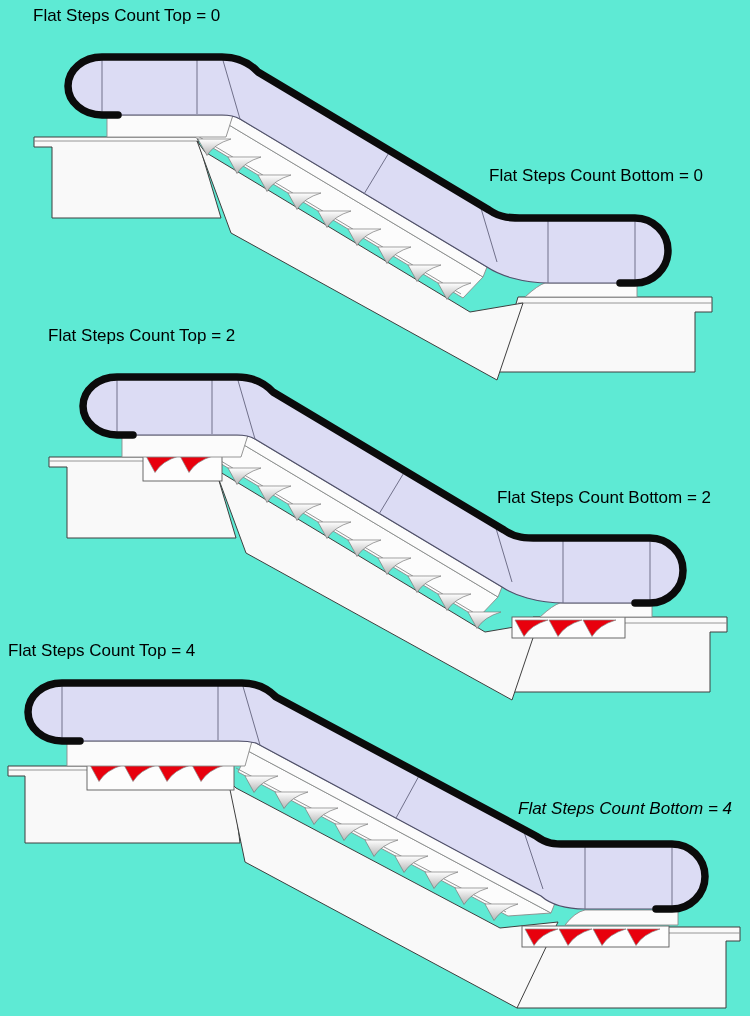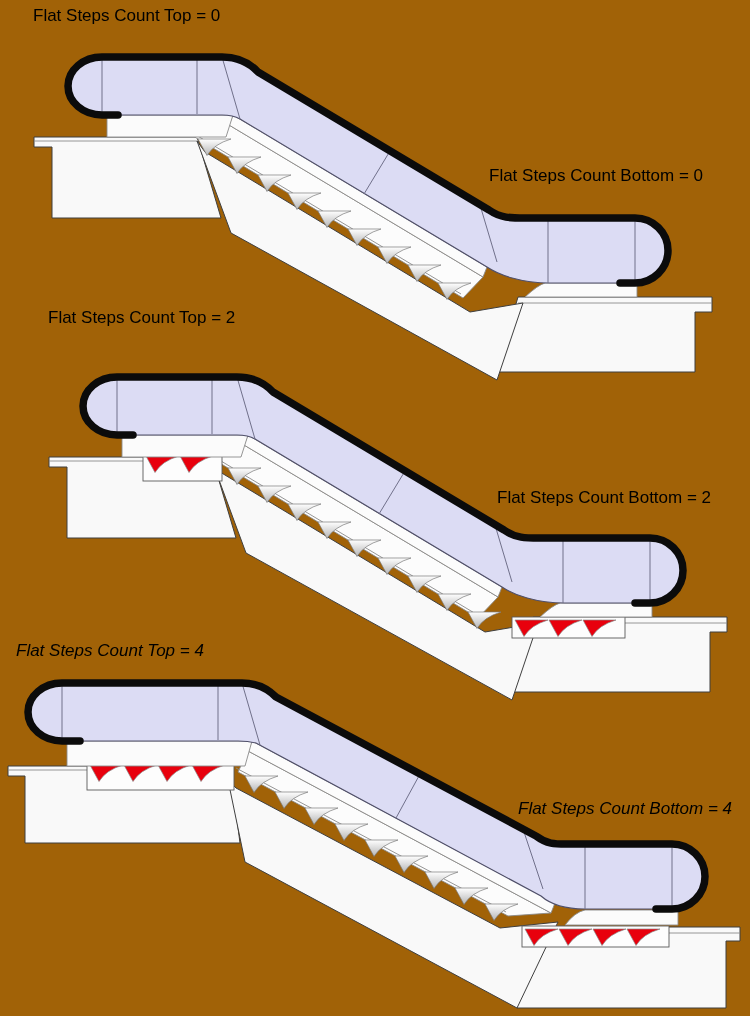--- a/index.html
+++ b/index.html
@@ -1,17 +1,17 @@
 <!DOCTYPE html>
 <html><head>
 <meta charset="utf-8">
 <style>
   html,body{margin:0;padding:0;background:#fff;}
   .canvas{
-    position:relative;width:750px;height:1016px;background:#a16207;
+    position:relative;width:750px;height:1016px;background:#5eead4;
     font-family:"Liberation Sans", sans-serif;overflow:hidden;
   }
   .fig-label{
     position:absolute;font-size:17px;line-height:19px;color:#000;
     white-space:nowrap;letter-spacing:0px;
   }
   svg{position:absolute;left:0;top:0;}
 </style>
 </head>
 <body>
@@ -130,18 +130,18 @@
         <line x1="523" y1="829" x2="543" y2="889" stroke="#70708a" stroke-width="1"></line>
         <line x1="585" y1="844" x2="585" y2="909" stroke="#70708a" stroke-width="1"></line>
         <line x1="672" y1="844" x2="672" y2="909" stroke="#70708a" stroke-width="1"></line>
         <path d="M80,741 H62 A34,29 0 0 1 62,683 L242,683 Q262,683 276,697 L536,836 C548,845 556,844 572,844 L672,844 A33,32.5 0 0 1 672,909 L656,909" fill="none" stroke="#0b0b0b" stroke-width="7.5" stroke-linecap="round" stroke-linejoin="round"></path>
       </g>
     </svg>
 
   <div class="fig-label" style="left:33px;top:6px;">Flat Steps Count Top = 0</div>
   <div class="fig-label" style="left:489px;top:166px;text-align:right;">Flat Steps Count Bottom = 0</div>
 
-  <div class="fig-label" style="left:48px;top:308px;">Flat Steps Count Top = 2</div>
+  <div class="fig-label" style="left:48px;top:326px;">Flat Steps Count Top = 2</div>
   <div class="fig-label" style="left:497px;top:488px;">Flat Steps Count Bottom = 2</div>
 
-  <div class="fig-label" style="left:16px;top:641px;font-style:italic;">Flat Steps Count Top = 4</div>
+  <div class="fig-label" style="left:8px;top:641px;">Flat Steps Count Top = 4</div>
   <div class="fig-label" style="left:518px;top:799px;font-style:italic;">Flat Steps Count Bottom = 4</div>
 </div>
 
 </body></html>

